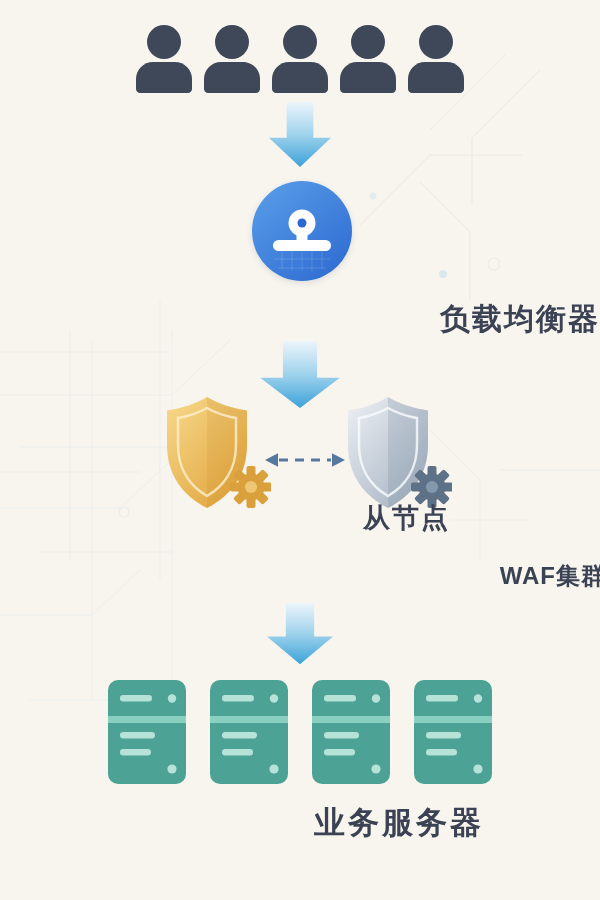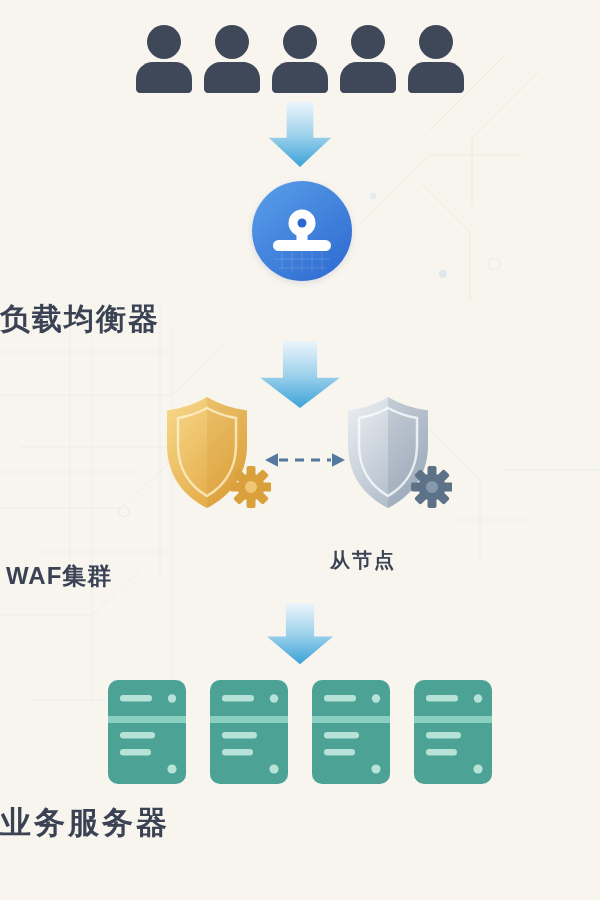--- a/index.html
+++ b/index.html
@@ -41,26 +41,26 @@
   .fill-silgearc{fill:var(--silver_gear_center);}
   .sync-line{stroke:var(--sync_arrow);stroke-width:3.2;stroke-dasharray:9 7;fill:none;}
   .sync-head{fill:var(--sync_arrow);}
   
   .servers-row{position:absolute;left:0;top:680px;width:600px;display:flex;justify-content:center;gap:24px;}
   .fill-server{fill:var(--server);}
   .fill-sdetail{fill:var(--server_detail);}
   .fill-sdivider{fill:var(--server_divider);}
   
   .label{
-    position:absolute;color:var(--text);font-weight:700;text-align:left;
+    position:absolute;color:var(--text);font-weight:700;text-align:right;
     letter-spacing:2px;white-space:nowrap;
   }
   .lb-label{left:0;top:299px;width:600px;font-size:30px;}
   .master-label{left:147px;top:520px;width:120px;font-size:27px;}
-  .slave-label{left:330px;top:547px;width:120px;font-size:20px;}
+  .slave-label{left:330px;top:500px;width:120px;font-size:27px;}
   .waf-label{left:6px;top:560px;width:600px;font-size:24px;letter-spacing:1px;}
   .servers-label{left:0;top:802px;width:484px;font-size:31px;letter-spacing:3px;}
 </style>
 </head>
 <body>
 
 <div id="canvas">
 
   <svg class="bg" width="600" height="900" viewBox="0 0 600 900">
     <defs>

